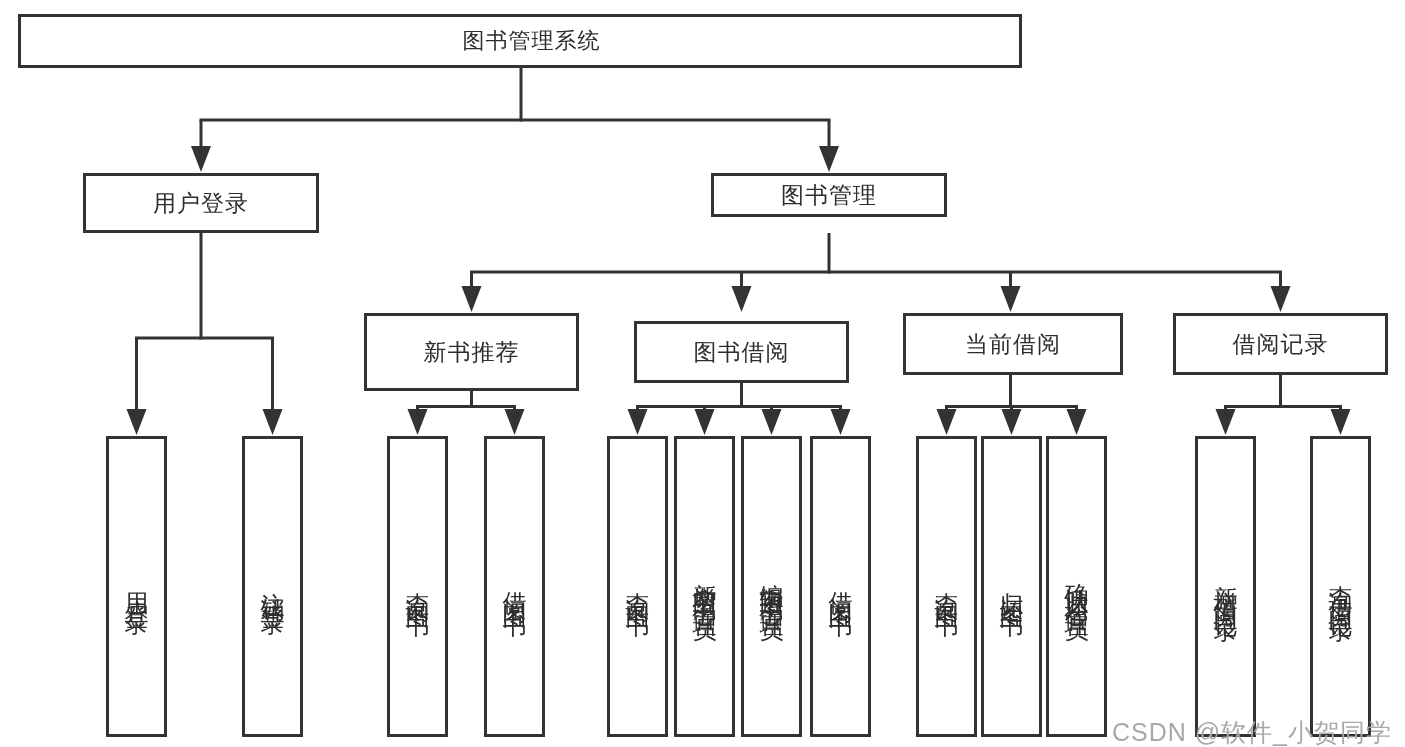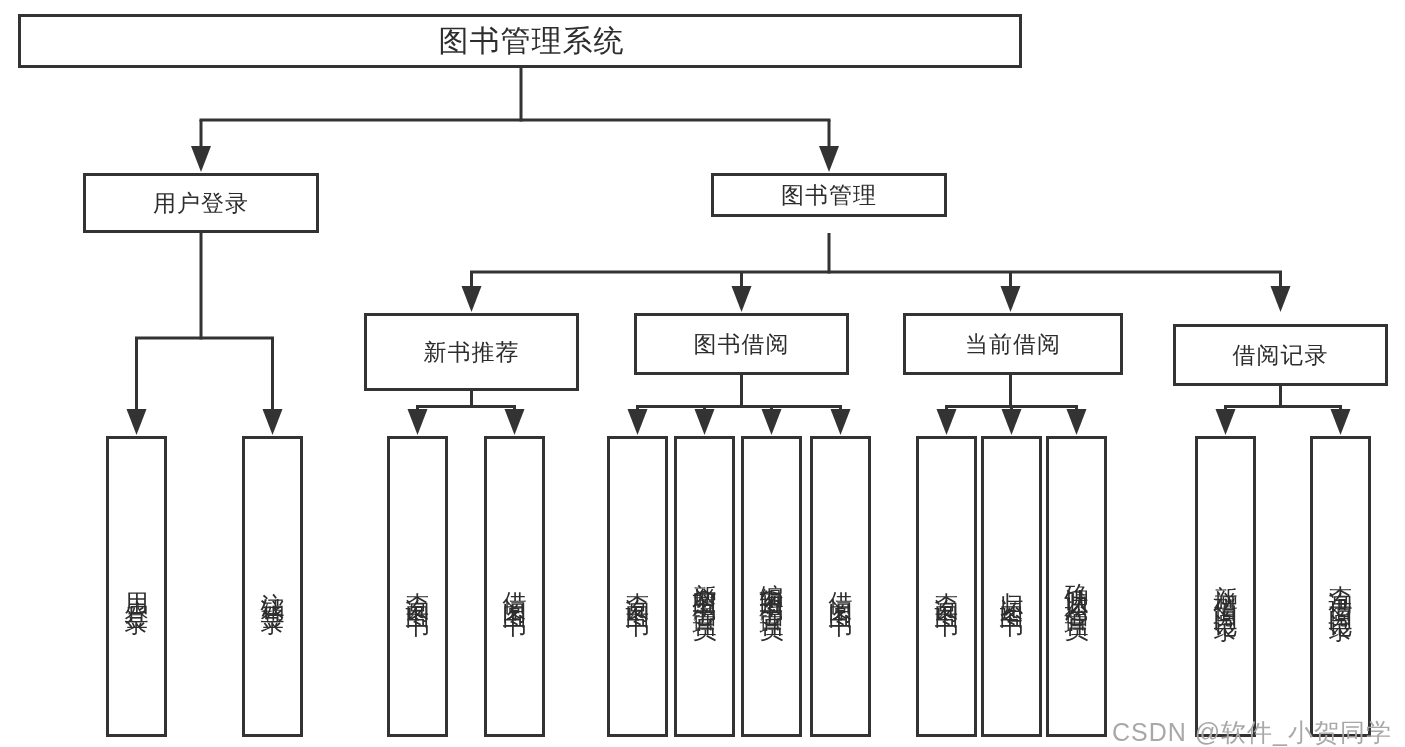--- a/index.html
+++ b/index.html
@@ -27,21 +27,21 @@
     position:absolute;
     border:3px solid var(--line);
     background:var(--bg);
     color:var(--text);
     display:flex;
     align-items:center;
     justify-content:center;
     text-align:center;
     z-index:2;
   }
-  .box.root{font-size:30px;letter-spacing:1px;padding-left:23px;}
+  .box.root{font-size:22px;letter-spacing:1px;padding-left:23px;}
   .box.l2,.box.l3{font-size:23px;letter-spacing:1px;}
   .box.leaf{
     writing-mode:vertical-lr;
     font-size:24px;
     letter-spacing:7px;
     line-height:1;
     padding:4px 0;
   }
   .box.leaf.long{letter-spacing:5px;}
   #watermark{
@@ -135,23 +135,23 @@
       <polygon points="1330.5,409 1350.5,409 1340.5,435" stroke="none"></polygon>
     </g>
   </svg>
 
   <div class="box root" style="left:18px;top:14px;width:1004px;height:54px">图书管理系统</div>
 
   <div class="box l2" style="left:83px;top:173px;width:236px;height:60px">用户登录</div>
   <div class="box l2" style="left:711px;top:173px;width:236px;height:44px">图书管理</div>
 
   <div class="box l3" style="left:364px;top:313px;width:215px;height:78px">新书推荐</div>
-  <div class="box l3" style="left:634px;top:313px;width:215px;height:62px">图书借阅</div>
+  <div class="box l3" style="left:634px;top:321px;width:215px;height:62px">图书借阅</div>
   <div class="box l3" style="left:903px;top:313px;width:220px;height:62px">当前借阅</div>
-  <div class="box l3" style="left:1173px;top:324px;width:215px;height:62px">借阅记录</div>
+  <div class="box l3" style="left:1173px;top:313px;width:215px;height:62px">借阅记录</div>
 
   <div class="box leaf" style="left:106px;top:436px;width:61px;height:301px">用户登录</div>
   <div class="box leaf" style="left:242px;top:436px;width:61px;height:301px">注销登录</div>
 
   <div class="box leaf" style="left:387px;top:436px;width:61px;height:301px">查询图书</div>
   <div class="box leaf" style="left:484px;top:436px;width:61px;height:301px">借阅图书</div>
 
   <div class="box leaf" style="left:607px;top:436px;width:61px;height:301px">查询图书</div>
   <div class="box leaf long" style="left:674px;top:436px;width:61px;height:301px">新增图书（管理员）</div>
   <div class="box leaf long" style="left:741px;top:436px;width:61px;height:301px">编辑图书（管理员）</div>

